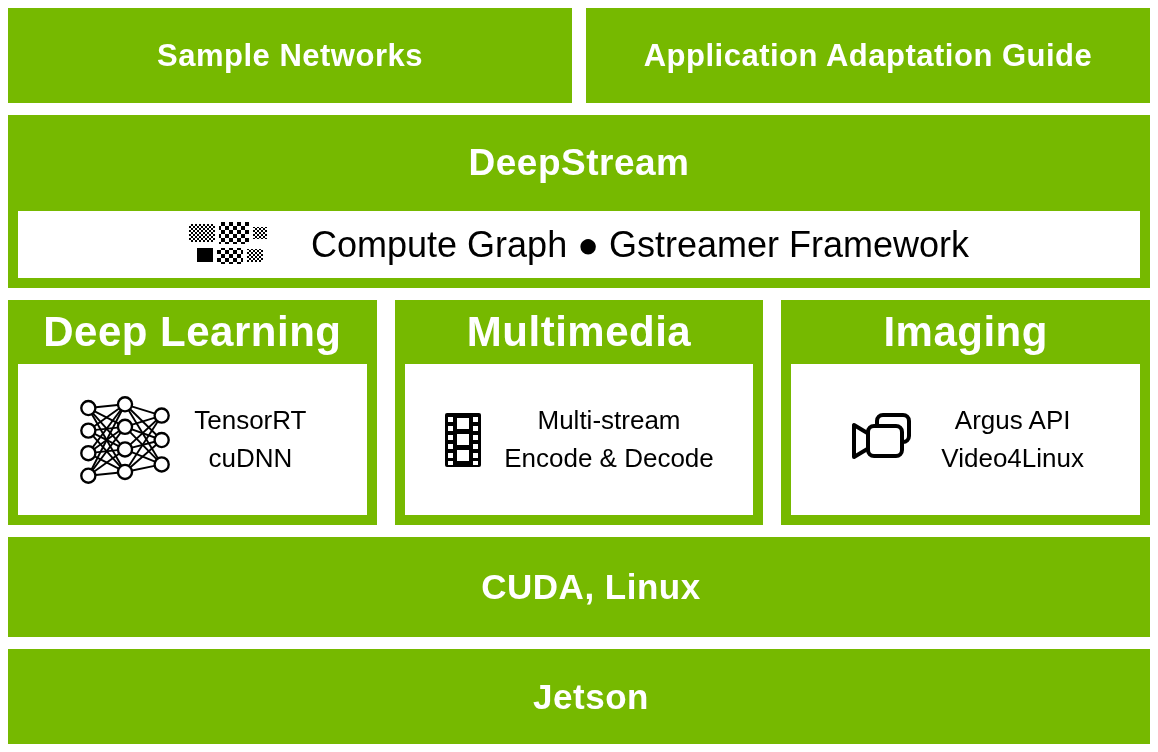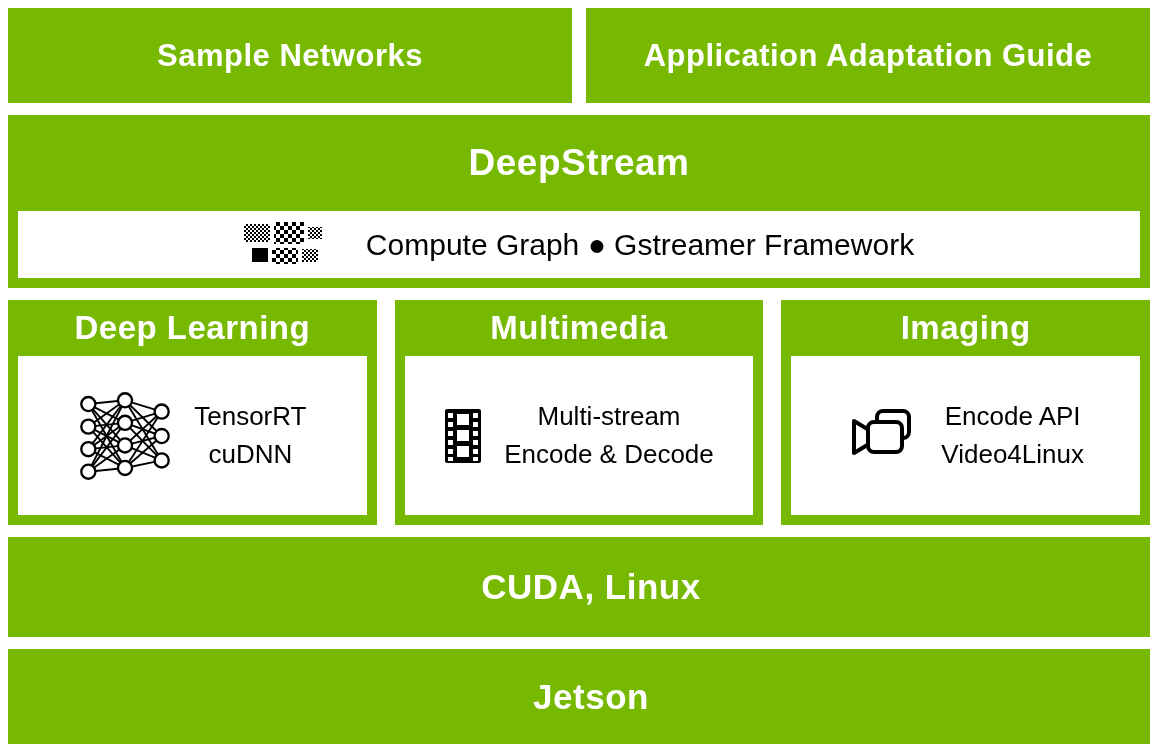--- a/index.html
+++ b/index.html
@@ -17,26 +17,26 @@
   .row-top { display: flex; gap: 14px; height: 95px; flex: none; border-radius: 31px; }
   .top-box { flex: 1 1 0; font-size: 31px; font-weight: 600; letter-spacing: 0.5px; }
 
   
   .ds-block { height: 173px; flex: none; display: flex; flex-direction: column; }
   .ds-title { height: 96px; flex: none; font-size: 37px; font-weight: 600; letter-spacing: 0.5px; }
   .white-inner {
     flex: 1; margin: 0 10px 10px 10px; background: #ffffff; color: #000000;
     display: flex; align-items: center; justify-content: center;
   }
-  .ds-inner { gap: 30px; font-size: 30px; font-weight: 500; }
+  .ds-inner { gap: 30px; font-size: 36px; font-weight: 500; }
 
   
   .row-cols { flex: 1; display: flex; gap: 18px; }
   .col { flex: 1 1 0; display: flex; flex-direction: column; }
-  .col-title { height: 56px; flex: none; font-size: 33px; font-weight: 600; letter-spacing: 0.5px; }
+  .col-title { height: 64px; flex: none; font-size: 42px; font-weight: 600; letter-spacing: 0.5px; }
   .col-inner { gap: 22px; }
   .col-text { text-align: center; font-size: 26px; font-weight: 500; line-height: 1.45; color: #000000; }
 
   
   .bar { flex: none; font-size: 35px; font-weight: 600; letter-spacing: 0.5px; padding-left: 24px; }
   .bar-cuda { height: 100px; }
   .bar-jetson { height: 95px; }
 
   .icon { display: inline-flex; align-items: center; justify-content: center; }
 </style>
@@ -178,21 +178,21 @@
         <span class="icon">
           <svg width="72" height="62" viewBox="0 0 72 62" aria-hidden="true">
             <g fill="#fff" stroke="#000" stroke-width="4" stroke-linejoin="round">
               <rect x="30" y="6" width="32" height="27" rx="6"></rect>
               <path d="M22 25 L7 16 L7 48 L22 39 Z"></path>
               <rect x="21" y="17" width="34" height="30" rx="6"></rect>
             </g>
           </svg>
         </span>
         <div class="col-text">
-          <div>Encode API</div>
+          <div>Argus API</div>
           <div>Video4Linux</div>
         </div>
       </div>
     </div>
 
   </div>
 
   <div class="green center bar bar-cuda">
     <span>CUDA, Linux</span>
   </div>

